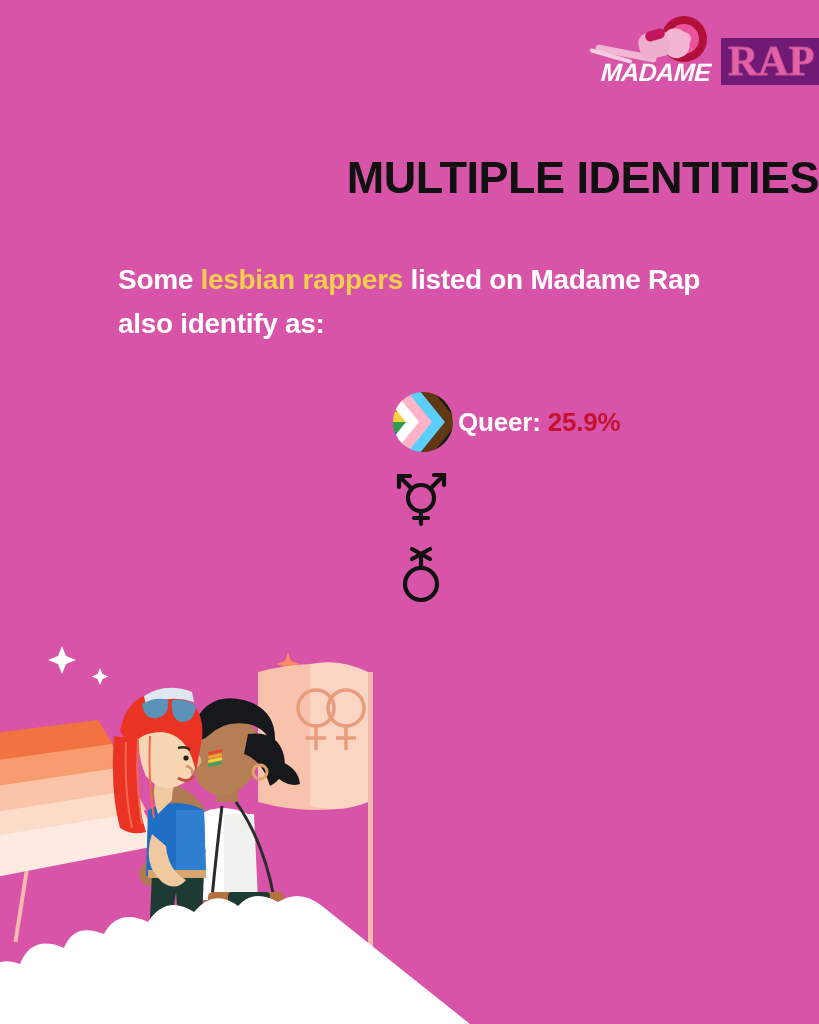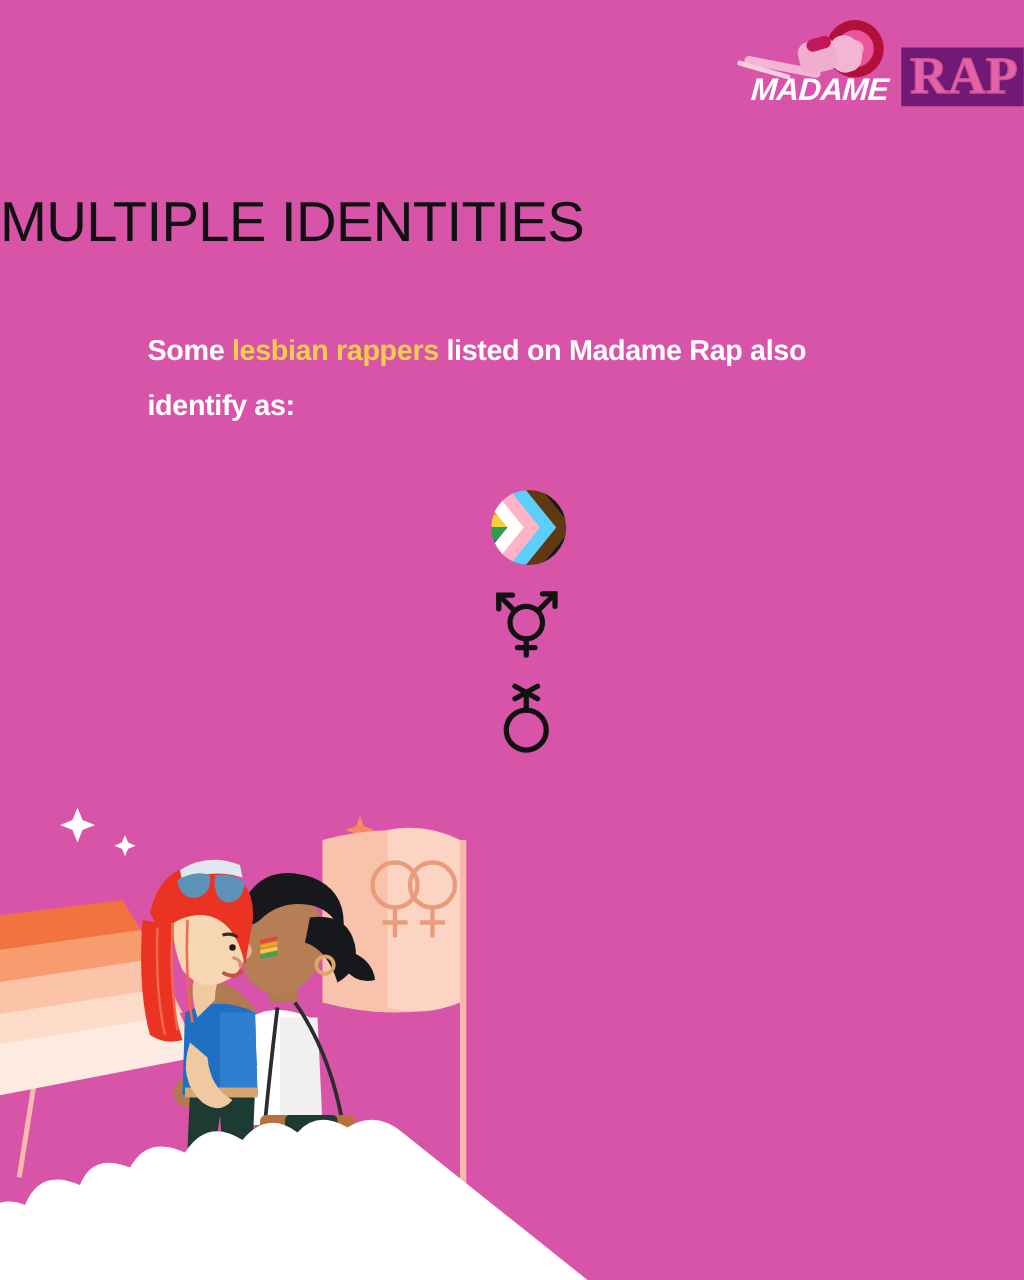--- a/index.html
+++ b/index.html
@@ -62,26 +62,26 @@
   #logo .rapbox span{
     font-size:42px; font-weight:bold; color:#e462a8;
     letter-spacing:0px; line-height:42px; display:block;
     font-family:"Liberation Serif", serif;
     -webkit-text-stroke:1px #c94f95;
   }
 
   
   #title{
     position:absolute; left:0; right:0; top:152px;
-    text-align:left; color:#111111;
-    font-size:45px; font-weight:normal; letter-spacing:-0.5px;
+    text-align:right; color:#111111;
+    font-size:45px; font-weight:bold; letter-spacing:-0.5px;
   }
   #subtitle{
     position:absolute; left:118px; top:258px; width:600px;
-    color:#ffffff; font-size:23px; font-weight:bold;
+    color:#ffffff; font-size:28px; font-weight:bold;
     line-height:44px; letter-spacing:-0.3px;
   }
   #subtitle .hi{ color:#f3ce4e; }
 
   
   #stats{ position:absolute; left:392px; top:384px; }
   .row{ display:flex; align-items:center; height:76px; }
   .row .icon{ width:62px; height:62px; flex:0 0 62px;
     display:flex; align-items:center; justify-content:center; }
   .row .txt{
@@ -134,20 +134,22 @@
       <div class="pride">
         <svg class="chev" viewBox="0 0 94 94">
           <polygon points="0,10 14,10 44,47 14,84 0,84 30,47" fill="#ffffff"></polygon>
           <polygon points="13,10 27,10 57,47 27,84 13,84 43,47" fill="#ffb3c7"></polygon>
           <polygon points="26,10 40,10 70,47 40,84 26,84 56,47" fill="#5bcefa"></polygon>
           <polygon points="39,10 53,10 83,47 53,84 39,84 69,47" fill="#603813"></polygon>
           <polygon points="52,10 66,10 96,47 66,84 52,84 82,47" fill="#1a1a1a"></polygon>
         </svg>
       </div>
     </div>
+    <div class="txt"><span>Queer:</span>
+      <span class="pct">25.9%</span></div>
   </div>
 
   <div class="row">
     <div class="icon">
       <svg width="56" height="60" viewBox="0 0 56 60">
         <g stroke="#111111" stroke-width="4.2" fill="none" stroke-linecap="round">
           <circle cx="26" cy="30" r="13"></circle>
           <line x1="26" y1="43" x2="26" y2="56"></line>
           <line x1="19" y1="50" x2="33" y2="50"></line>
           <line x1="35.5" y1="20.5" x2="48" y2="8"></line>

